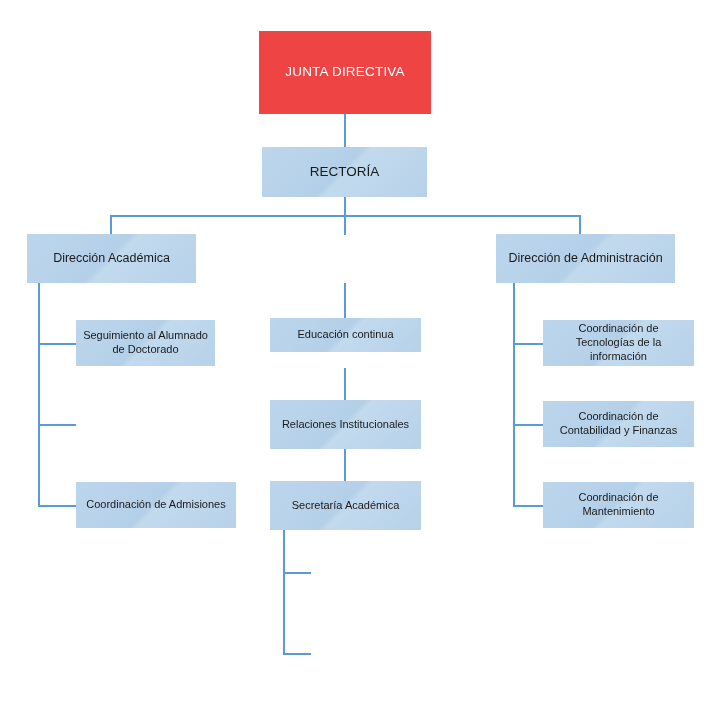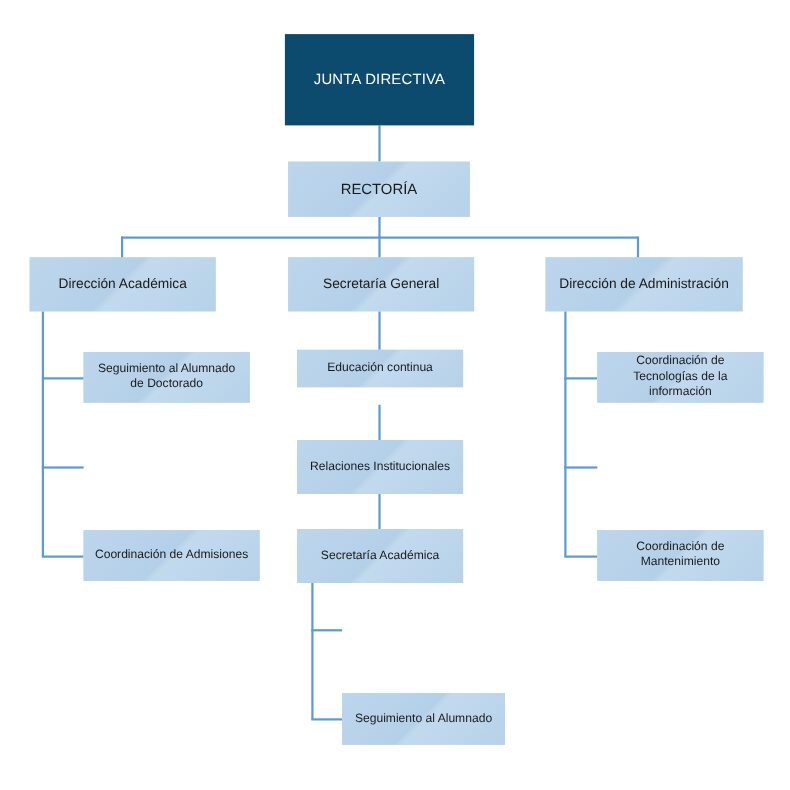--- a/index.html
+++ b/index.html
@@ -24,21 +24,21 @@
     justify-content: center;
     text-align: center;
     color: #1a1a1a;
     line-height: 1.25;
     padding: 2px 6px;
     background: #b8d3ea;
     background-image: linear-gradient(135deg, #bcd6ec 0%, #b4d0e8 48%, #c2daee 52%, #b6d1e9 100%);
   }
 
   .node.root {
-    background: #0c4a6e;
+    background: #ef4444;
     background-image: none;
     color: #ffffff;
     font-size: 13.5px;
     letter-spacing: 0.2px;
   }
 
   .node.lvl1 { font-size: 13.5px; }
   .node.lvl2 { font-size: 12.5px; }
   .node.lvl3 { font-size: 11px; }
   .node.lvl4 { font-size: 11px; }
@@ -91,29 +91,26 @@
   </div>
 
   <div class="node lvl1" style="left:262px; top:147px; width:165px; height:50px;">
     <span class="label">RECTORÍA</span>
   </div>
 
   <div class="node lvl2" style="left:27px; top:234px; width:169px; height:49px;align-items:center;">
     <span class="label">Dirección Académica</span>
   </div>
 
-  <div class="node lvl2" style="left:262px; top:234px; width:169px; height:49px;">
-    <span class="label">Secretaría General</span>
-  </div>
 
   <div class="node lvl2" style="left:496px; top:234px; width:179px; height:49px;">
     <span class="label">Dirección de Administración</span>
   </div>
 
-  <div class="node lvl3" style="left:76px; top:320px; width:151px; height:46px;">
+  <div class="node lvl3" style="left:76px; top:320px; width:139px; height:46px;">
     <span class="label">Seguimiento al Alumnado de Doctorado</span>
   </div>
 
 
   <div class="node lvl3" style="left:76px; top:482px; width:160px; height:46px;">
     <span class="label">Coordinación de Admisiones</span>
   </div>
 
   <div class="node lvl3" style="left:270px; top:318px; width:151px; height:34px;">
     <span class="label">Educación continua</span>
@@ -121,26 +118,26 @@
 
   <div class="node lvl3" style="left:270px; top:400px; width:151px; height:49px;">
     <span class="label">Relaciones Institucionales</span>
   </div>
 
   <div class="node lvl3" style="left:270px; top:481px; width:151px; height:49px;">
     <span class="label">Secretaría Académica</span>
   </div>
 
 
-  <div class="node lvl4" style="left:311px; top:630px; width:148px; height:47px;">
-    <span class="label">Seguimiento al Alumnado</span>
-  </div>
 
   <div class="node lvl3" style="left:543px; top:320px; width:151px; height:46px;">
     <span class="label">Coordinación de Tecnologías de la información</span>
   </div>
 
+  <div class="node lvl3" style="left:543px; top:401px; width:151px; height:46px;">
+    <span class="label">Coordinación de Contabilidad y Finanzas</span>
+  </div>
 
   <div class="node lvl3" style="left:543px; top:482px; width:151px; height:46px;">
     <span class="label">Coordinación de Mantenimiento</span>
   </div>
 
 </div>
 
 </body></html>

